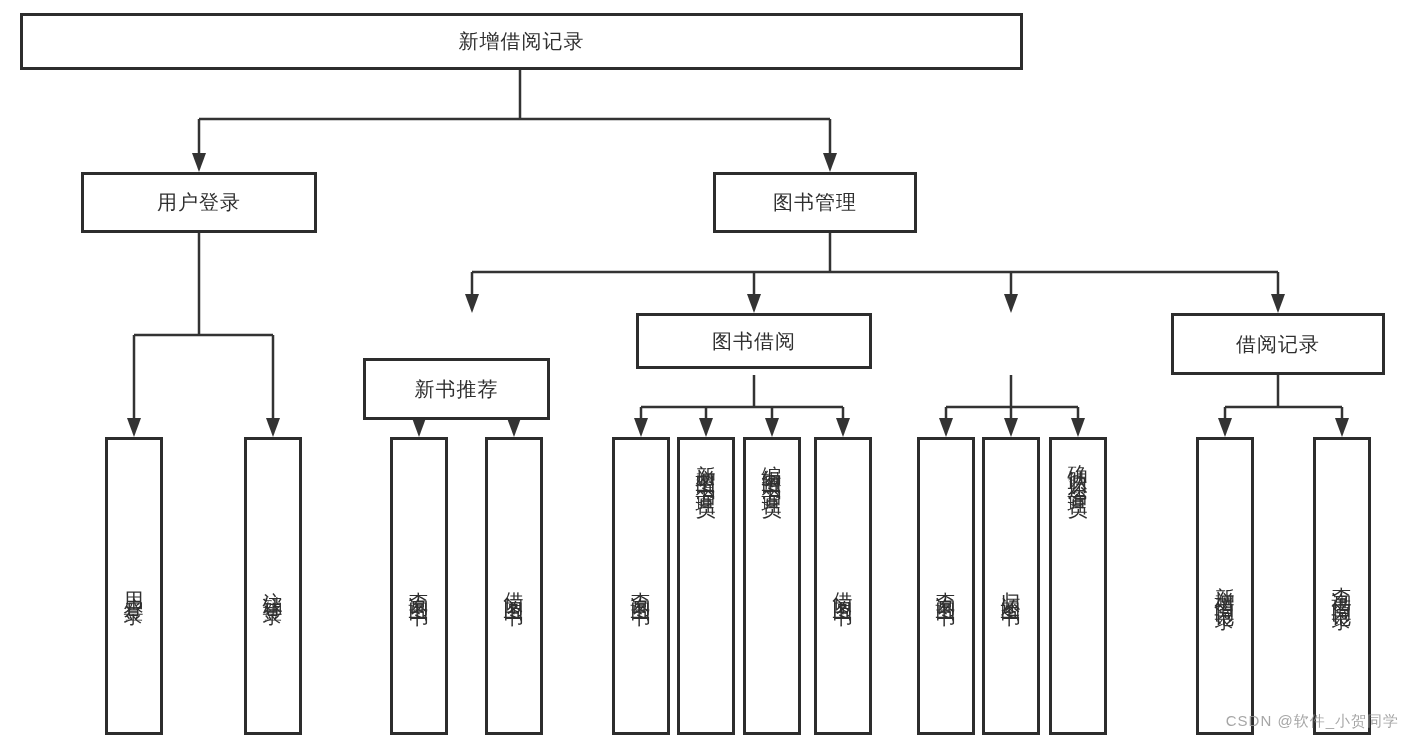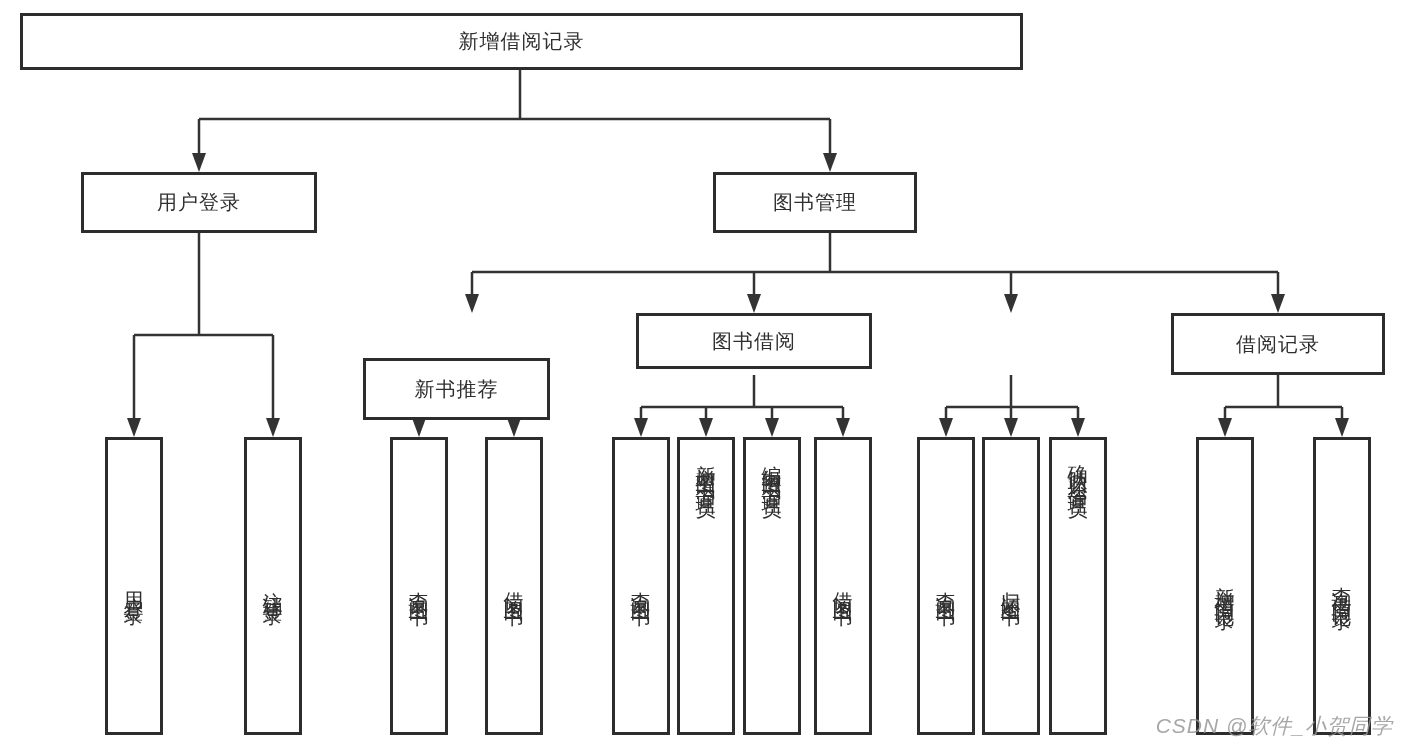--- a/index.html
+++ b/index.html
@@ -34,27 +34,26 @@
     letter-spacing:5px;
     line-height:1;
     white-space:nowrap;
   }
   .vbox-long{
     justify-content:flex-start;
     padding-top:9px;
   }
   .watermark{
     position:absolute;
-    right:12px;top:712px;
-    font-size:21px;
+    right:6px;top:712px;
+    font-size:15px;
     color:rgba(150,150,150,0.85);
     letter-spacing:1px;
     z-index:3;
     white-space:nowrap;
-    font-style:italic;
   }
 </style>
 </head>
 <body>
 
 <div class="canvas">
 
   <svg class="connectors" viewBox="0 0 1405 747" xmlns="http://www.w3.org/2000/svg">
     <g stroke="#333333" stroke-width="2.5" fill="none">
 

